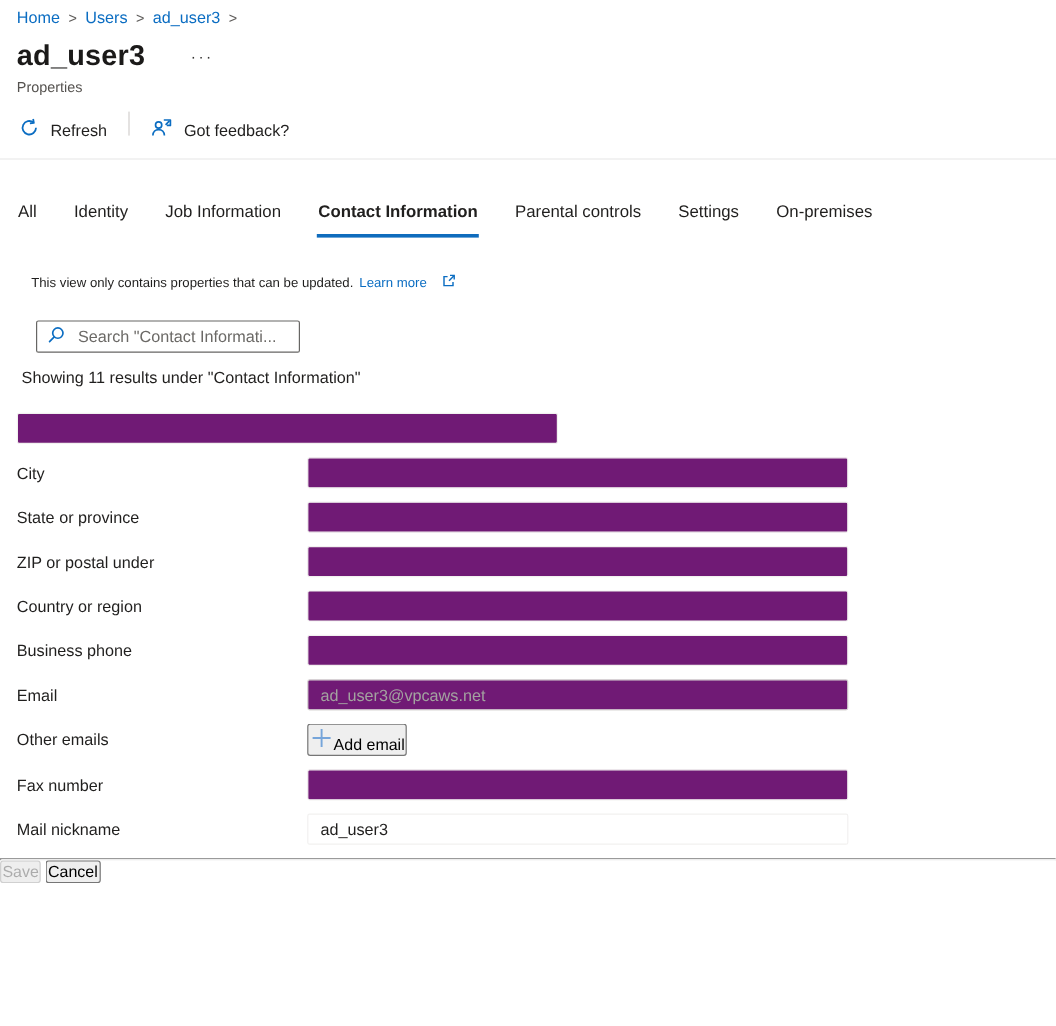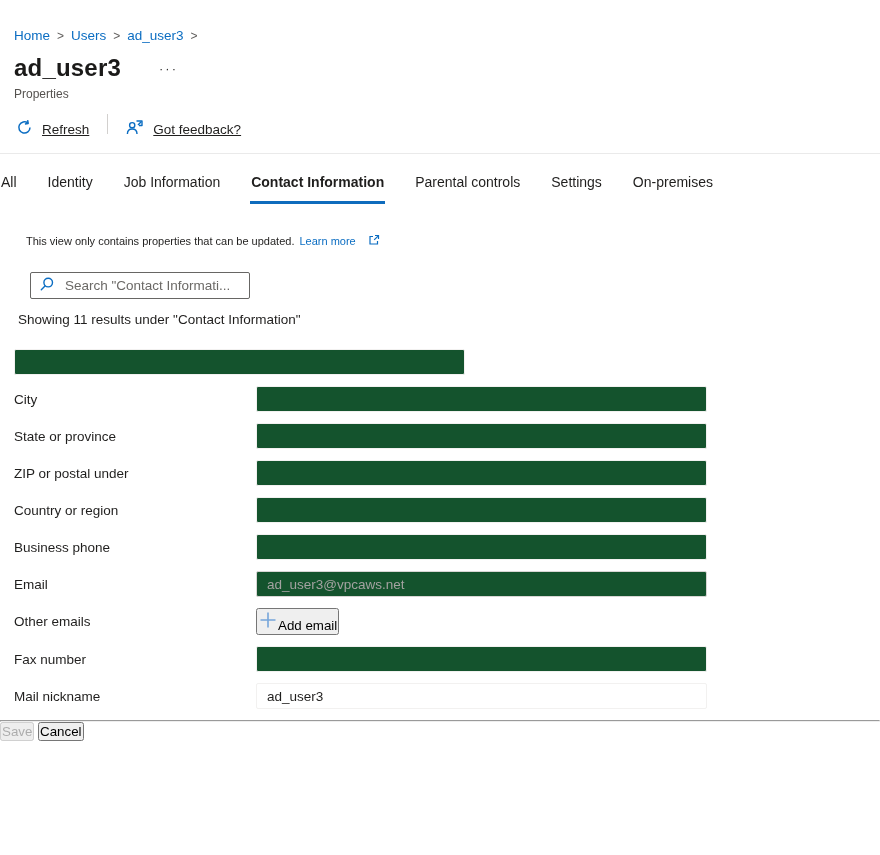--- a/index.html
+++ b/index.html
@@ -5,40 +5,40 @@
   * { margin:0; padding:0; box-sizing:border-box; }
   html,body { background:#ffffff; }
   body {
     width:880px; height:855px; overflow:hidden; position:relative;
     font-family:"Liberation Sans","DejaVu Sans",sans-serif;
     color:#201f1e; font-size:13px;
   }
   a { text-decoration:none; }
 
   
-  .breadcrumb { padding:28px 0 0 14px; font-size:13.5px; display:flex; align-items:center; gap:7px;text-align:right; }
+  .breadcrumb { padding:7px 0 0 14px; font-size:13.5px; display:flex; align-items:center; gap:7px;text-align:right; }
   .breadcrumb a { color:#0b6dc2; cursor:pointer; }
   .breadcrumb .chev { color:#605e5c; font-size:12px; }
 
   
   .title-row { padding-left:14px; margin-top:11px; display:flex; align-items:center; }
   .page-title { font-size:24px; font-weight:700; color:#1b1a19; letter-spacing:0.2px; }
   .more-btn { margin-left:36px; border:none; background:none; color:#323130; font-size:13px;
               letter-spacing:2px; cursor:pointer; line-height:1; padding:4px 2px; }
   .subtitle { padding-left:14px; margin-top:5px; font-size:12px; color:#55524f; }
 
   
-  .toolbar { margin-top:13px; padding-left:16px; display:flex; height:30px;text-decoration:underline; }
+  .toolbar { margin-top:13px; padding-left:16px; display:flex; height:30px; }
   .tool-btn { display:flex; align-items:center; gap:9px; border:none; background:none;
               font-size:13.5px; color:#201f1e; cursor:pointer; font-family:inherit; }
   .v-divider { width:1px; height:20px; background:#d2d0ce; margin:0 18px; }
   .rule { border:none; border-top:1px solid #eaeaea; margin-top:9px; width:100%; }
 
   
-  .tabs { margin-top:20px; display:flex; }
+  .tabs { padding-left:14px; margin-top:35px; display:flex; }
   .tab { border:none; background:none; font-family:inherit; font-size:14px; color:#201f1e;
          margin-right:29px; padding:0 1px 11px 1px; cursor:pointer; border-bottom:3px solid transparent; }
   .tab.active { font-weight:700; border-bottom:3px solid #0f6cbd; }
 
   
   .notice { padding-left:14px; margin-top:30px; font-size:11px; color:#201f1e;
             display:flex; align-items:center; gap:5px;margin-left:12px; }
   .notice a { color:#0b6dc2; cursor:pointer; display:inline-flex; align-items:center; gap:12px; }
 
   
@@ -47,21 +47,21 @@
   .search-box input { border:none; outline:none; flex:1; font-size:13.5px; color:#201f1e;
                       font-family:inherit; background:transparent; min-width:0; }
   .search-box input::placeholder { color:#6b6966; }
 
   .results { margin:13px 0 0 18px; font-size:13.5px; color:#201f1e; }
 
   
   .form { padding-left:14px; margin-top:22px; }
   .row { display:flex; align-items:center; margin-bottom:11px; position:relative; }
   .row .label { width:242px; flex-shrink:0; font-size:13.5px; color:#201f1e; }
-  .field { width:451px; height:26px; background:#14532d; border:1px solid #f2f1f0; border-radius:2px;
+  .field { width:451px; height:26px; background:#701a75; border:1px solid #f2f1f0; border-radius:2px;
            font-size:13.5px; color:#201f1e; padding:0 10px; font-family:inherit; outline:none; }
   .field.email-field { color:#a3a2a0; border:1px solid #d8d6d4; }
   .field.editable { background:#ffffff; border:1px solid #69666"; border:1px solid #696663; color:#1b1a19; }
   .red-box { position:absolute; left:-8px; top:-6px; width:434px; height:37px;
              border:3px solid #e81123; pointer-events:none; }
   .row.other { margin-top:2px; margin-bottom:23px; min-height:30px; }
   .add-email { display:flex; align-items:center; gap:5px; border:none; background:none;
                font-family:inherit; font-size:13.5px; color:#201f1e; cursor:pointer; padding:0; }
 
   /* footer */

